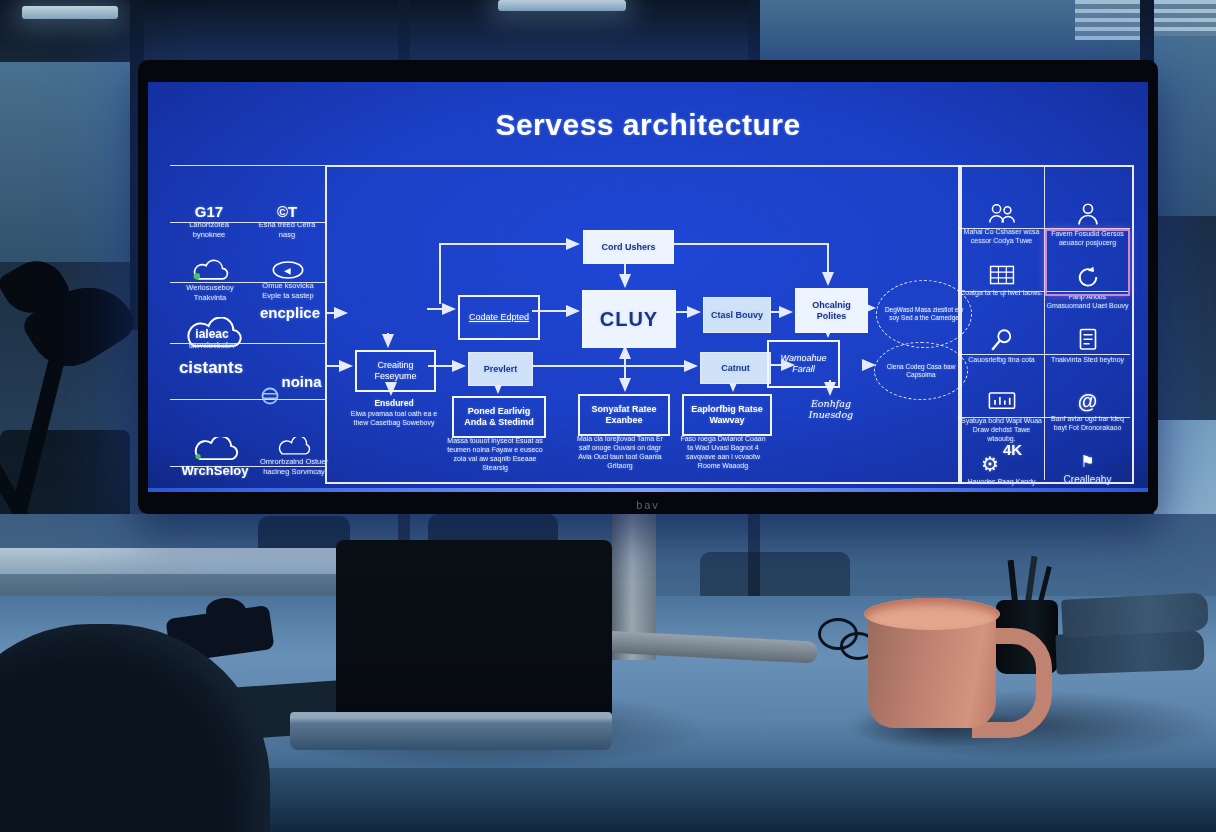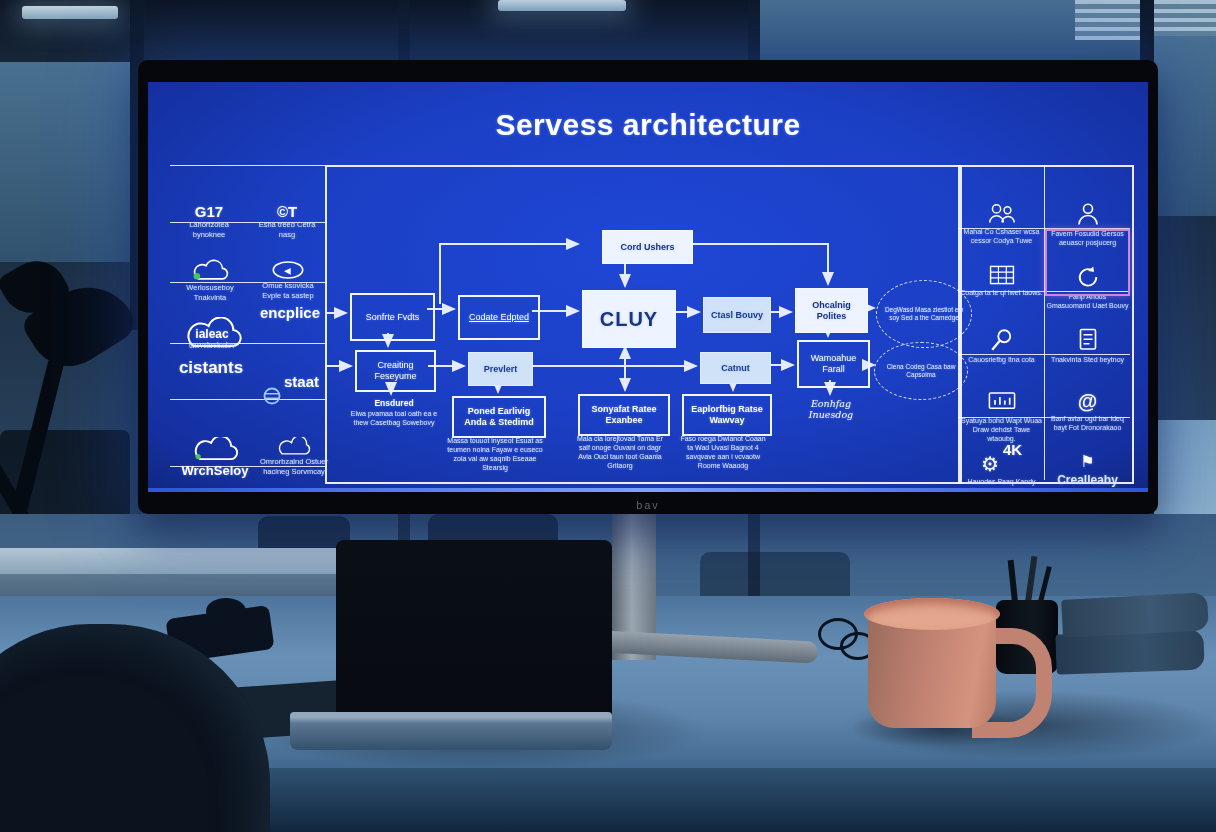--- a/index.html
+++ b/index.html
@@ -189,21 +189,21 @@
     <div class="abs" style="left:24px;top:276px;width:78px;text-align:center;">
       <div class="logo-word" style="font-size:17px;">cistants</div>
     </div>
     <div class="abs" style="left:106px;top:276px;width:74px;text-align:center;display:flex;align-items:center;gap:3px;justify-content:center;">
       <span class="icon">
         <svg width="18" height="18" viewBox="0 0 24 24">
             <circle cx="12" cy="12" r="10" fill="none" stroke="#9fc4ff" stroke-width="2.5"></circle>
             <path d="M3 9 h18 M3 15 h18" stroke="#9fc4ff" stroke-width="2"></path>
           </svg>
       </span>
-      <span class="logo-word" style="font-size:15px;">staat</span>
+      <span class="logo-word" style="font-size:15px;">noina</span>
     </div>
     <div class="abs" style="left:24px;top:326px;width:86px;text-align:center;">
       <div class="icon">
         <svg width="52" height="26" viewBox="0 0 80 40">
             <path d="M17 34 h46 a10 10 0 0 0 2-20 a16 16 0 0 0-31-5 a11 11 0 0 0-17 25 z" fill="none" stroke="#fff" stroke-width="3"></path>
             <circle cx="14" cy="30" r="4" fill="#49c35f"></circle>
           </svg>
       </div>
       <div class="logo-word" style="font-size:13px;">WrchSeloy</div>
     </div>
@@ -240,31 +240,30 @@
         <path d="M617,283 H645" marker-end="url(#ah)"></path>
         <path d="M714,283 H726" marker-end="url(#ah)"></path>
         <path d="M477,265 V308" marker-start="url(#ah)" marker-end="url(#ah)"></path>
         <path d="M350,298 V310" marker-end="url(#ah)"></path>
         <path d="M585,296 V308" marker-end="url(#ah)"></path>
         <path d="M682,298 V312" marker-end="url(#ah)"></path>
         <path d="M243,302 V312" marker-end="url(#ah)"></path>
       </g>
     </svg>
 
-    <div class="node filled" style="left:435px;top:148px;width:85px;height:28px;margin-left:19px;">Cord Ushers</div>
-    <div class="node" style="left:202px;top:211px;width:77px;height:40px;">Sonfrte Fvdts</div>
+    <div class="node filled" style="left:435px;top:148px;width:85px;height:28px;">Cord Ushers</div>
     <div class="node" style="left:310px;top:213px;width:74px;height:37px;text-decoration:underline;">Codate Edpted</div>
     <div class="node filled" style="left:434px;top:208px;width:88px;height:52px;font-size:20px;letter-spacing:1px;">CLUY</div>
     <div class="node light" style="left:555px;top:215px;width:62px;height:30px;">Ctasl Bouvy</div>
     <div class="node filled" style="left:647px;top:206px;width:67px;height:39px;">Ohcalnig Polites</div>
     <div class="cloudshape" style="left:728px;top:198px;width:82px;height:54px;">DegWasd Masa ziestiot ew soy Sed a the Camedge</div>
     <div class="node" style="left:207px;top:268px;width:73px;height:34px;">Creaiting Feseyume</div>
     <div class="node light" style="left:320px;top:270px;width:59px;height:28px;">Prevlert</div>
     <div class="node light" style="left:552px;top:270px;width:65px;height:26px;">Catnut</div>
-    <div class="node" style="left:649px;top:258px;width:65px;height:40px;">Wamoahue Farall</div>
+    <div class="node" style="left:619px;top:258px;width:65px;height:40px;font-style:italic;">Wamoahue Farall</div>
     <div class="cloudshape" style="left:726px;top:260px;width:80px;height:44px;">Ciena Codeg Casa baw Capsoima</div>
 
     <div class="abs" style="left:198px;top:316px;width:96px;">
       <div class="blocklabel">Ensdured</div>
       <div class="tiny">Elwa pvamaa toal oath ea e thew Casetbag Sowebovy</div>
     </div>
     <div class="node" style="left:304px;top:314px;width:86px;height:34px;font-weight:bold;">Poned Earlivig Anda &amp; Stedimd</div>
     <div class="abs tiny" style="left:298px;top:354px;width:98px;">Massa touuot inyseot Esuat as teumen noina Fayaw e euseco zoia vai aw saqnib Eseaae Stearsig</div>
     <div class="node" style="left:430px;top:312px;width:84px;height:34px;font-weight:bold;">Sonyafat Ratee Exanbee</div>
     <div class="abs tiny" style="left:426px;top:352px;width:92px;">Mala cia lorejtovad Tama Er salf onoge Ouvani on dagr Avia Ouci taun toot Gaania Gritaorg</div>
@@ -342,21 +341,21 @@
     </div>
     <div class="rp-cell" style="left:812px;top:337px;width:83px;height:59px;">
       <div style="display:flex;align-items:center;gap:4px;">
         <span class="icon glyph">⚙</span>
         <span class="badge4k">4K</span>
       </div>
       <div class="cap">Hauodes Paaq Kandy Fesat staat Gq Doyl</div>
     </div>
     <div class="rp-cell" style="left:898px;top:337px;width:83px;height:59px;">
       <span class="icon glyph" style="font-size:16px;">⚑</span>
-      <div class="cap" style="font-weight:bold;font-size:12px;">Crealleaby</div>
+      <div class="cap" style="font-weight:normal;font-size:10px;">Crealleaby</div>
       <div class="cap">Gaanooa toyt tat Evstysaoadv Foshana Ayna i Tkoo booukay</div>
     </div>
   </div>
 
   <div class="abs desk-mat"></div>
   <div class="abs gadget" style="left:168px;top:612px;width:104px;height:44px;transform:rotate(-8deg);"></div>
   <div class="abs gadget" style="left:206px;top:598px;width:40px;height:26px;border-radius:50%;"></div>
   <div class="abs laptop-lid"></div>
   <div class="abs laptop-base"></div>
   <div class="abs chair-front"></div>

